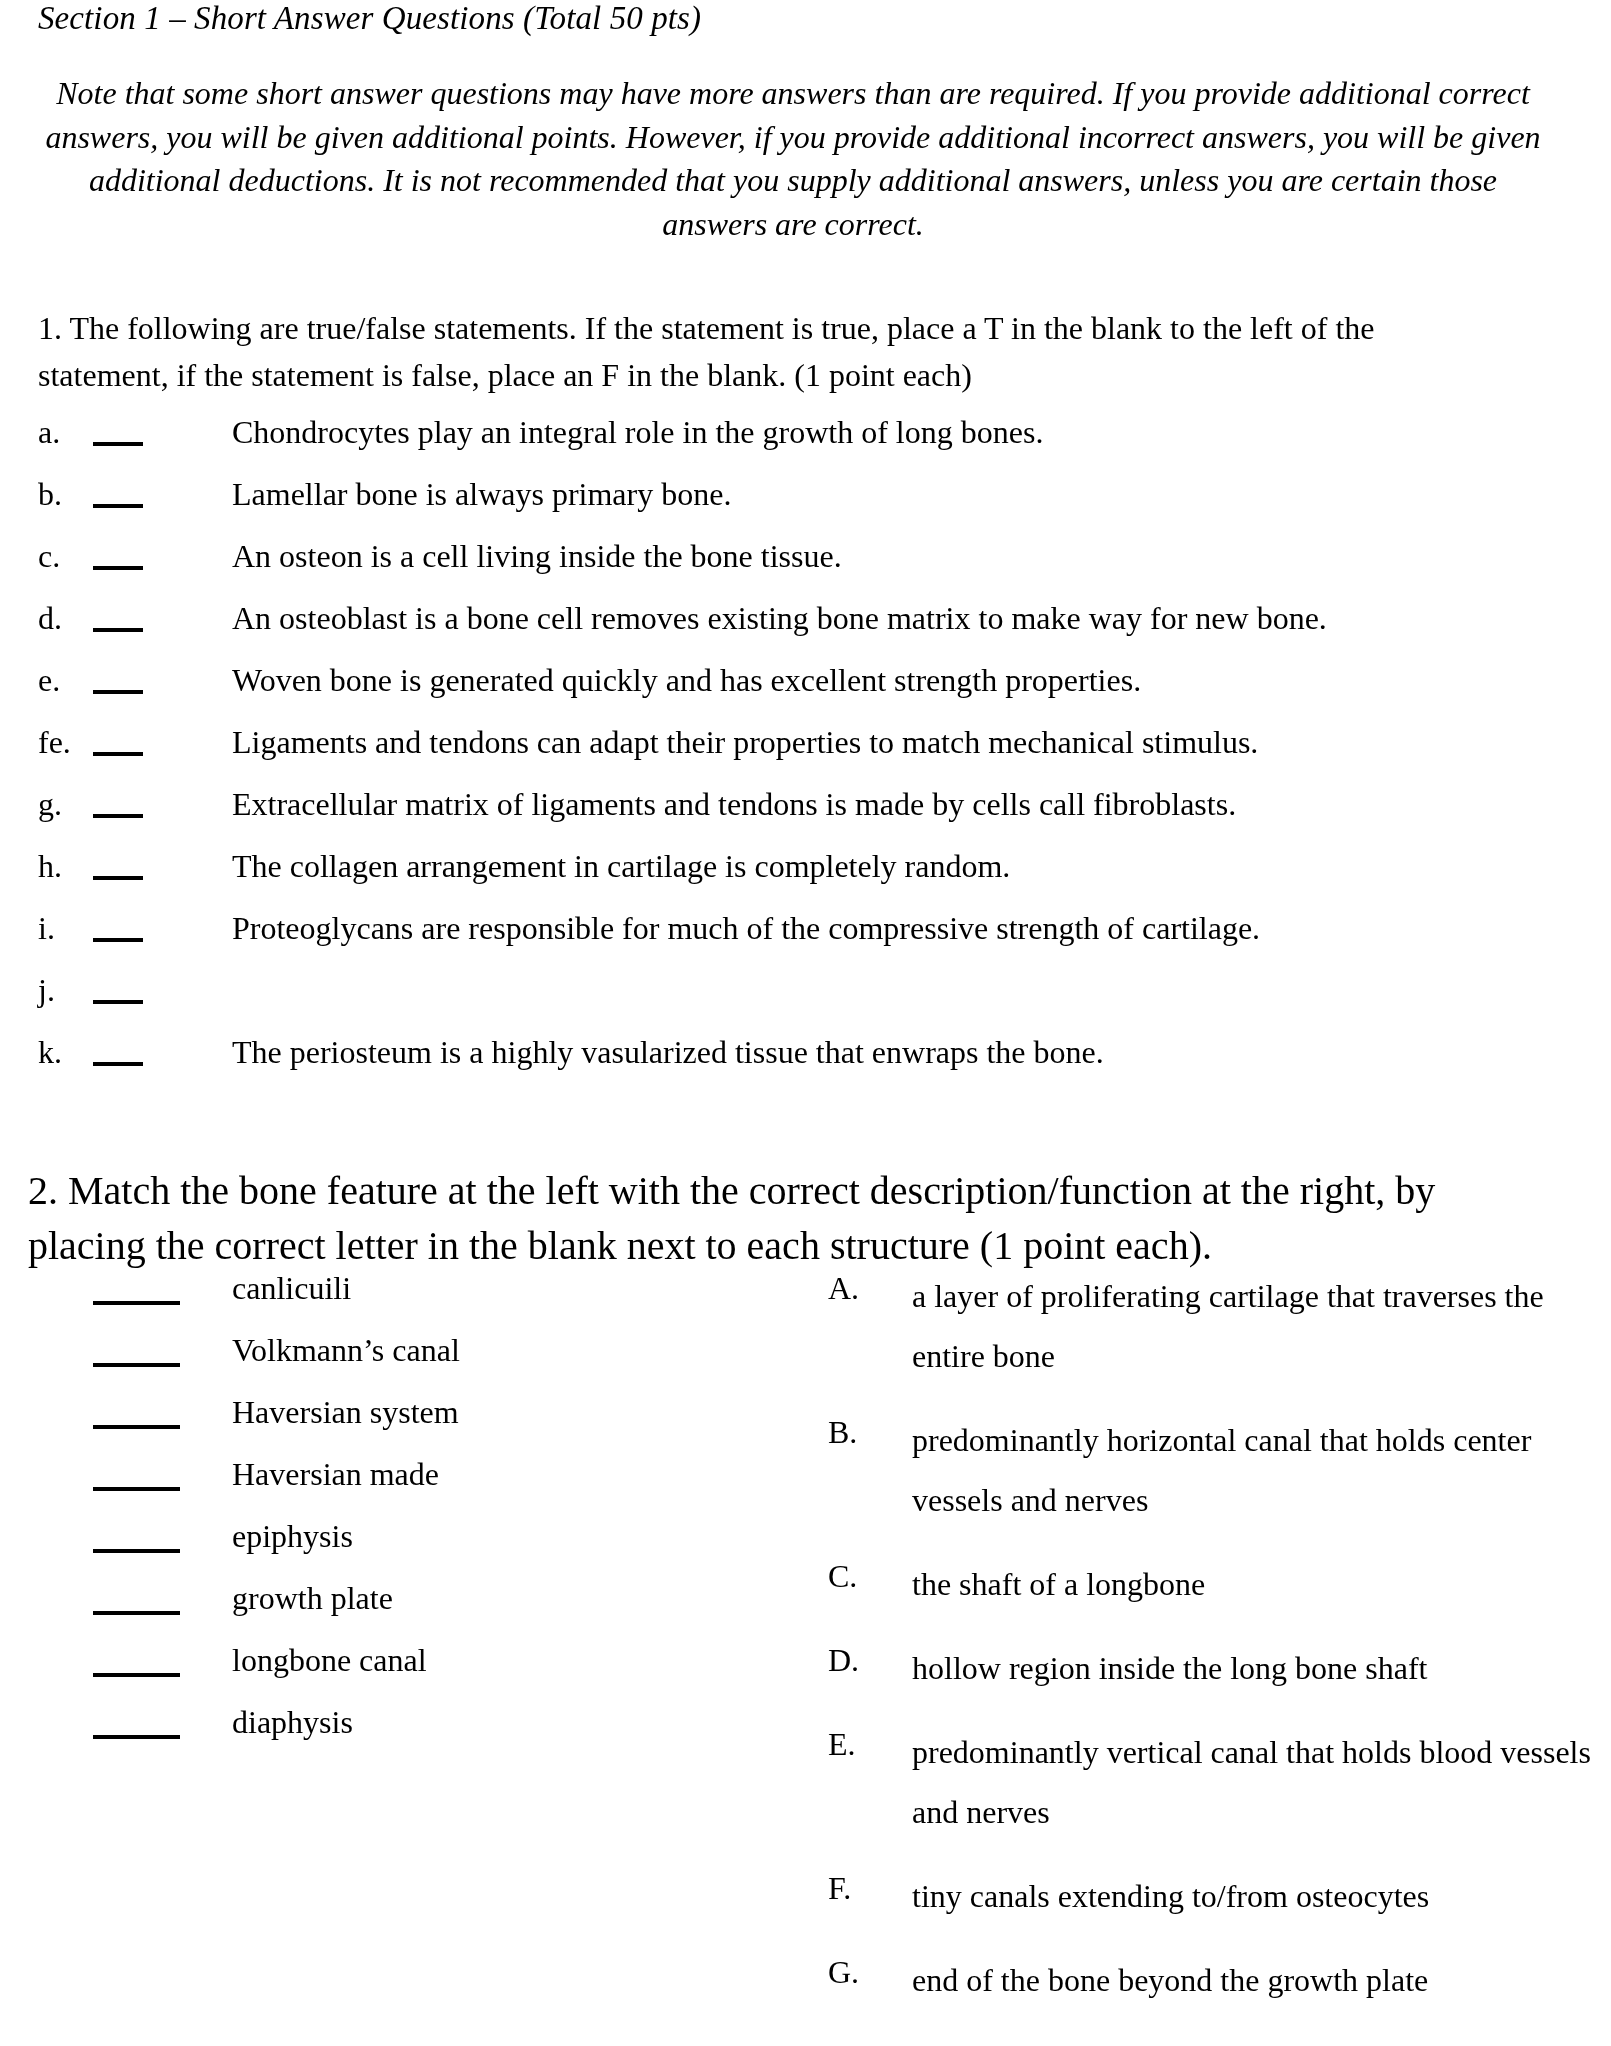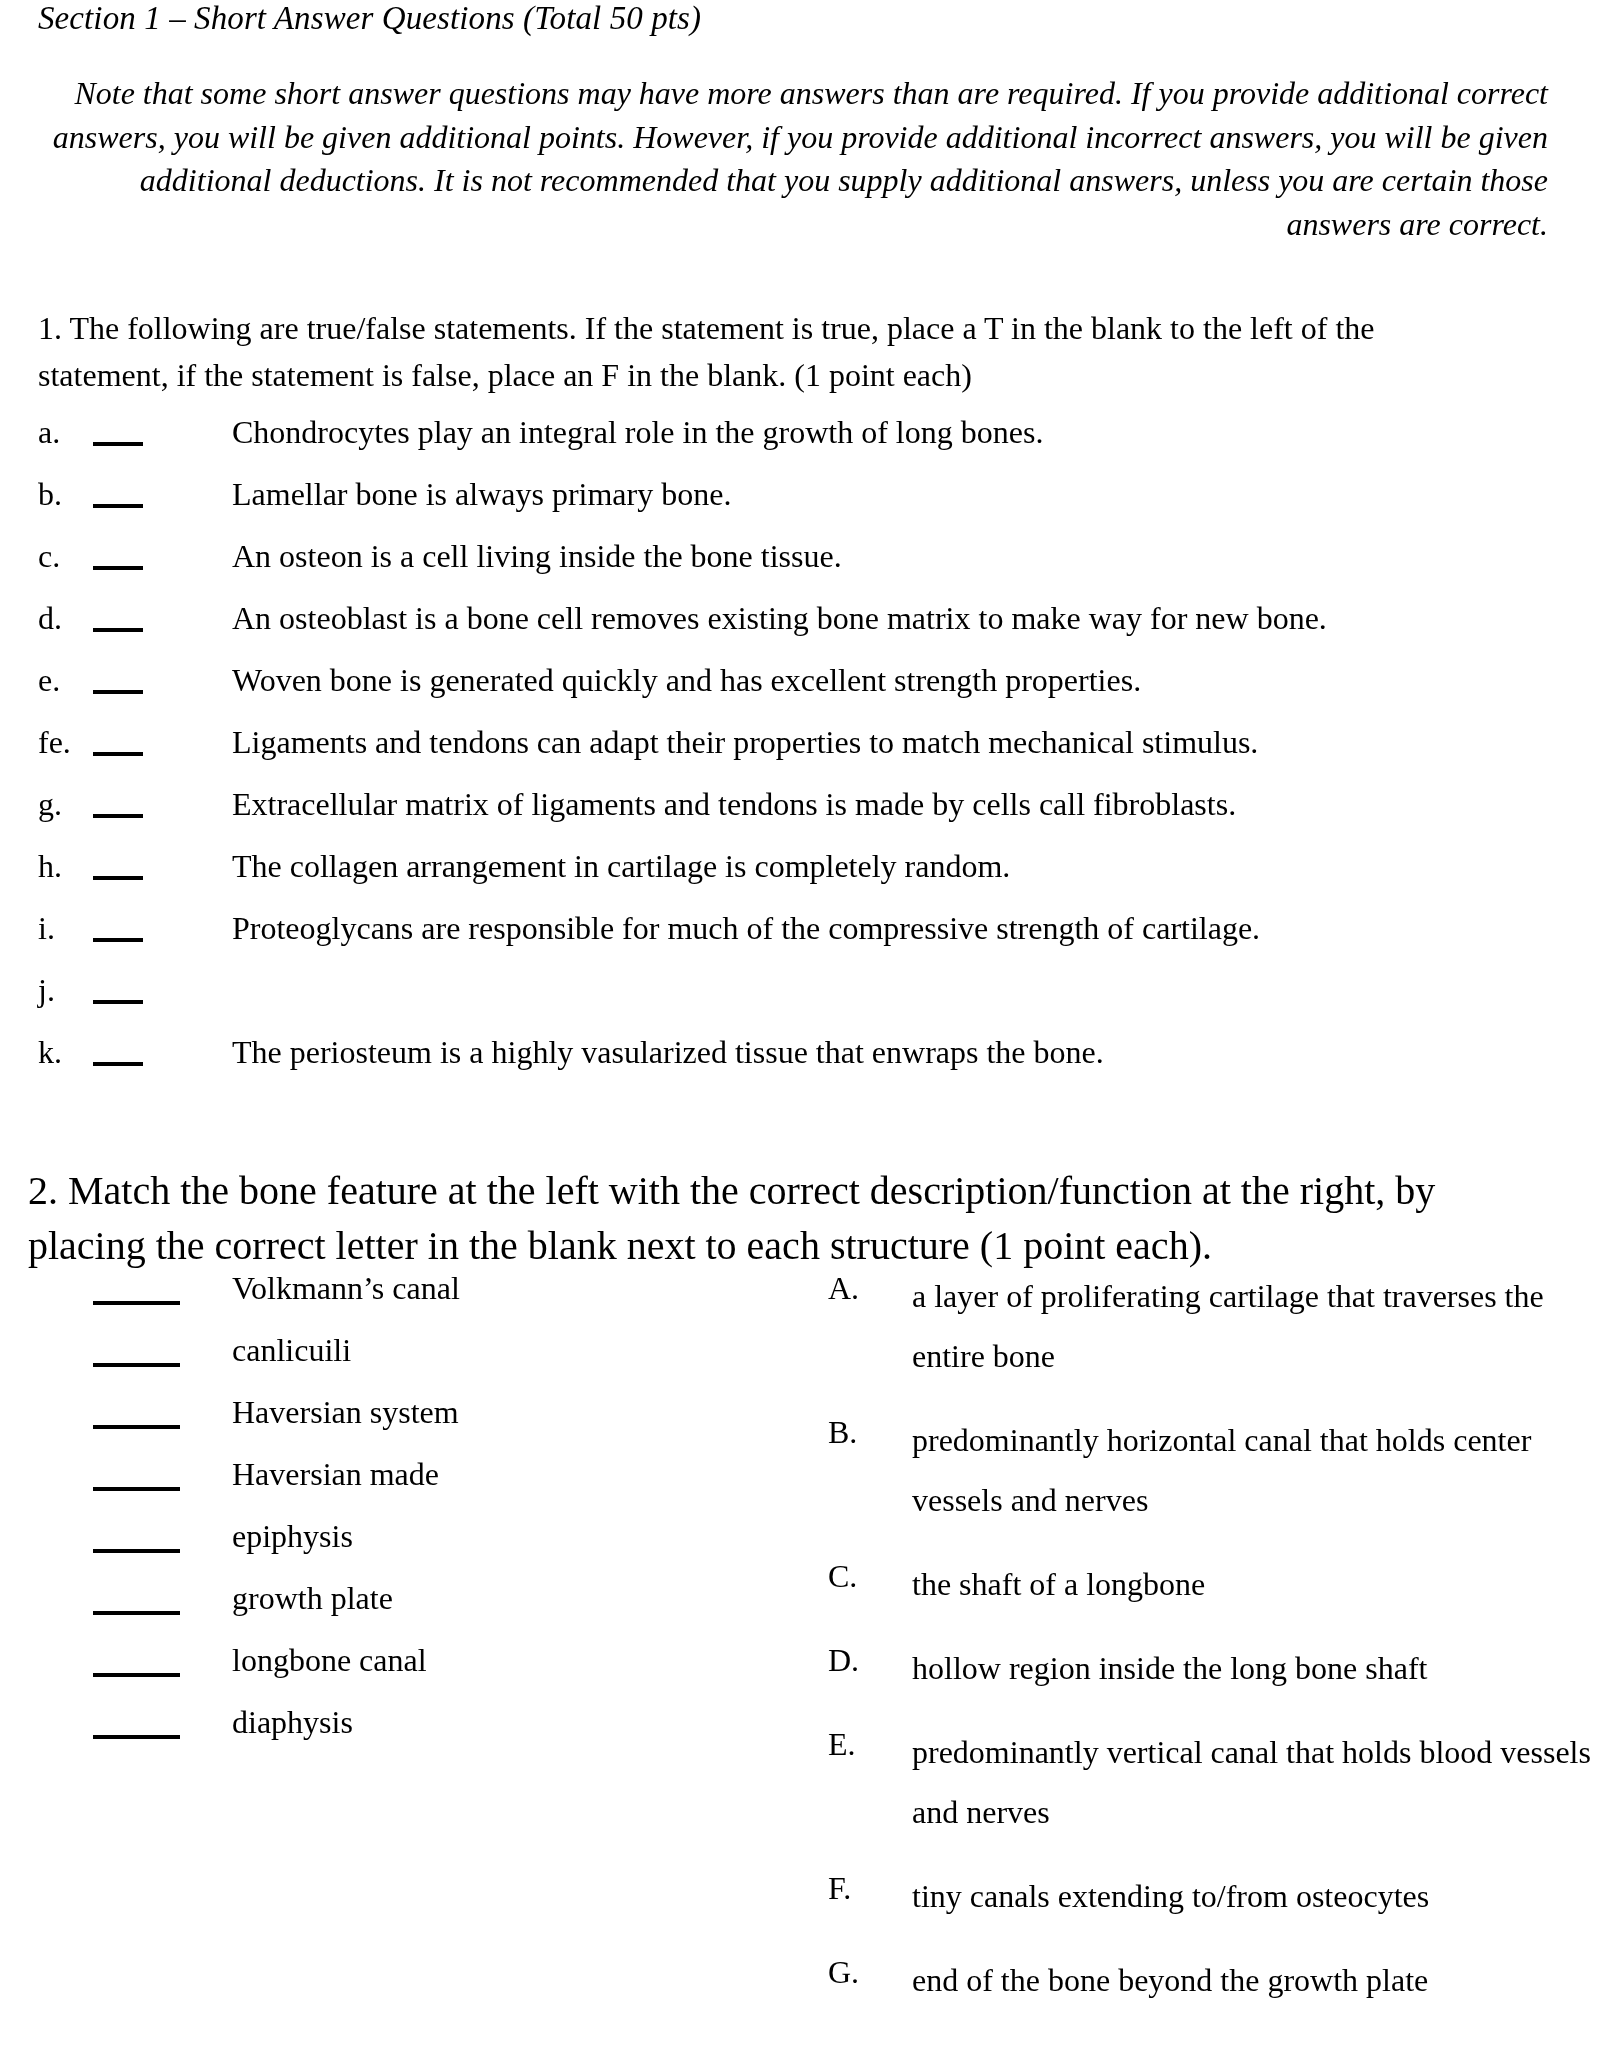--- a/index.html
+++ b/index.html
@@ -35,21 +35,21 @@
 
   
   .note {
     position: absolute;
     left: 38px;
     top: 72px;
     width: 1510px;
     font-size: 32px;
     font-style: italic;
     line-height: 43.5px;
-    text-align: right;
+    text-align: center;
   }
 
   
   .q1-prompt {
     position: absolute;
     left: 38px;
     top: 305px;
     width: 1460px;
     font-size: 32px;
     line-height: 47px;
@@ -214,25 +214,25 @@
       <span class="tf-blank"></span>
       <span class="tf-text">The periosteum is a highly vasularized tissue that enwraps the bone.</span>
     </div>
   </div>
 
   <div class="q2-prompt">2. Match the bone feature at the left with the correct description/function at the right, by placing the correct letter in the blank next to each structure (1 point each).</div>
 
   <div class="match-left">
     <div class="ml-row">
       <span class="ml-blank"></span>
+      <span class="ml-term">canlicuili</span>
+    </div>
+    <div class="ml-row">
+      <span class="ml-blank"></span>
       <span class="ml-term">Volkmann’s canal</span>
-    </div>
-    <div class="ml-row">
-      <span class="ml-blank"></span>
-      <span class="ml-term">canlicuili</span>
     </div>
     <div class="ml-row">
       <span class="ml-blank"></span>
       <span class="ml-term">Haversian system</span>
     </div>
     <div class="ml-row">
       <span class="ml-blank"></span>
       <span class="ml-term">Haversian made</span>
     </div>
     <div class="ml-row">

